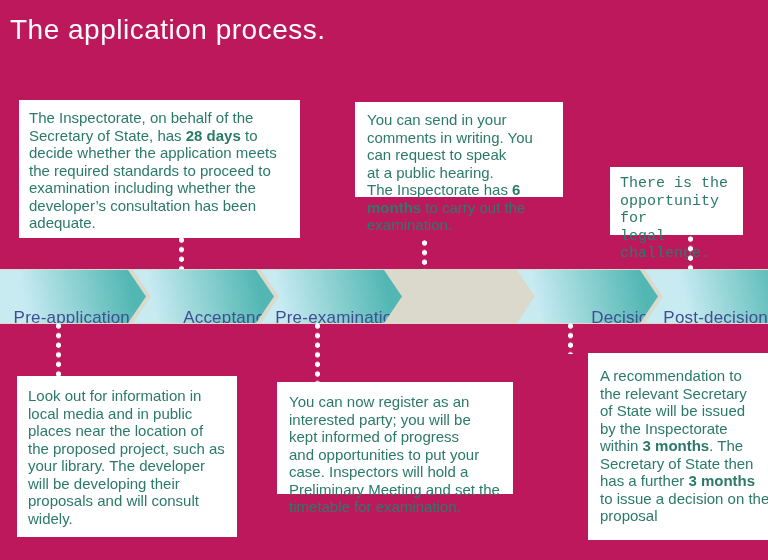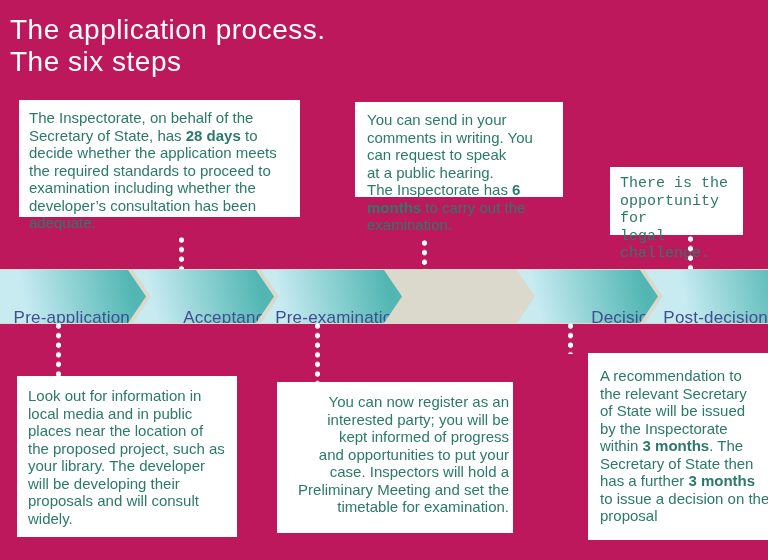--- a/index.html
+++ b/index.html
@@ -45,35 +45,34 @@
     position:absolute;width:5px;
     background-image:radial-gradient(circle at 2.5px 3px,#ffffff 2.3px,rgba(255,255,255,0) 2.9px);
     background-size:5px 9.6px;background-repeat:repeat-y;
   }
   .dots-c1{left:179px;top:237px;height:33px;}
   .dots-c2{left:422px;top:240px;height:30px;}
   .dots-c3{left:688px;top:236px;height:34px;}
   .dots-c4{left:56px;top:323px;height:53px;}
   .dots-c5{left:315px;top:323px;height:59px;}
   .dots-c6{left:568px;top:323px;height:31px;}
-  .box-t1{left:19px;top:100px;width:281px;height:117px;padding:9px 6px 8px 10px;}
+  .box-t1{left:19px;top:100px;width:281px;height:138px;padding:9px 6px 8px 10px;}
   .box-t2{left:355px;top:102px;width:208px;height:95px;padding:9px 6px 8px 12px;}
   .box-t3{left:610px;top:167px;width:133px;height:68px;padding:8px 4px 6px 10px;font-family:Liberation Mono, monospace;}
   .box-b1{left:17px;top:376px;width:220px;height:161px;padding:11px 4px 8px 11px;}
-  .box-b2{left:277px;top:382px;width:236px;height:151px;padding:11px 4px 8px 12px;text-align:right;}
+  .box-b2{left:277px;top:382px;width:236px;height:112px;padding:11px 4px 8px 12px;}
   .box-b3{left:549px;top:353px;width:194px;height:187px;padding:14px 4px 8px 12px;margin-left:39px;}
 </style>
 </head>
 <body>
 
 <div id="canvas">
 
   <div class="title">
     <div>The application process.</div>
-    <div>The six steps</div>
   </div>
 
   <div class="callout box-t1"><span>The Inspectorate, on behalf of the
 Secretary of State, has </span><b>28 days</b><span> to
 decide whether the application meets
 the required standards to proceed to
 examination including whether the
 developer’s consultation has been
 adequate.</span></div>
   <div class="callout box-t2"><span>You can send in your

